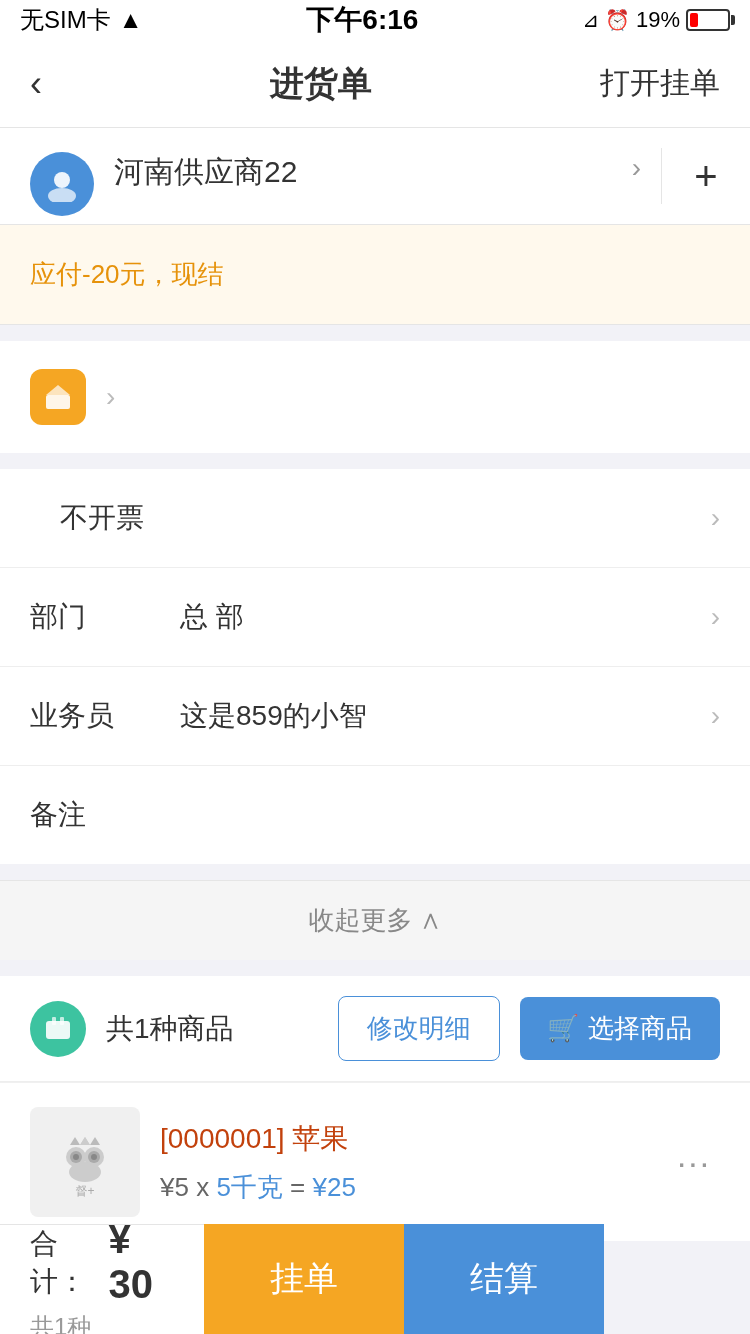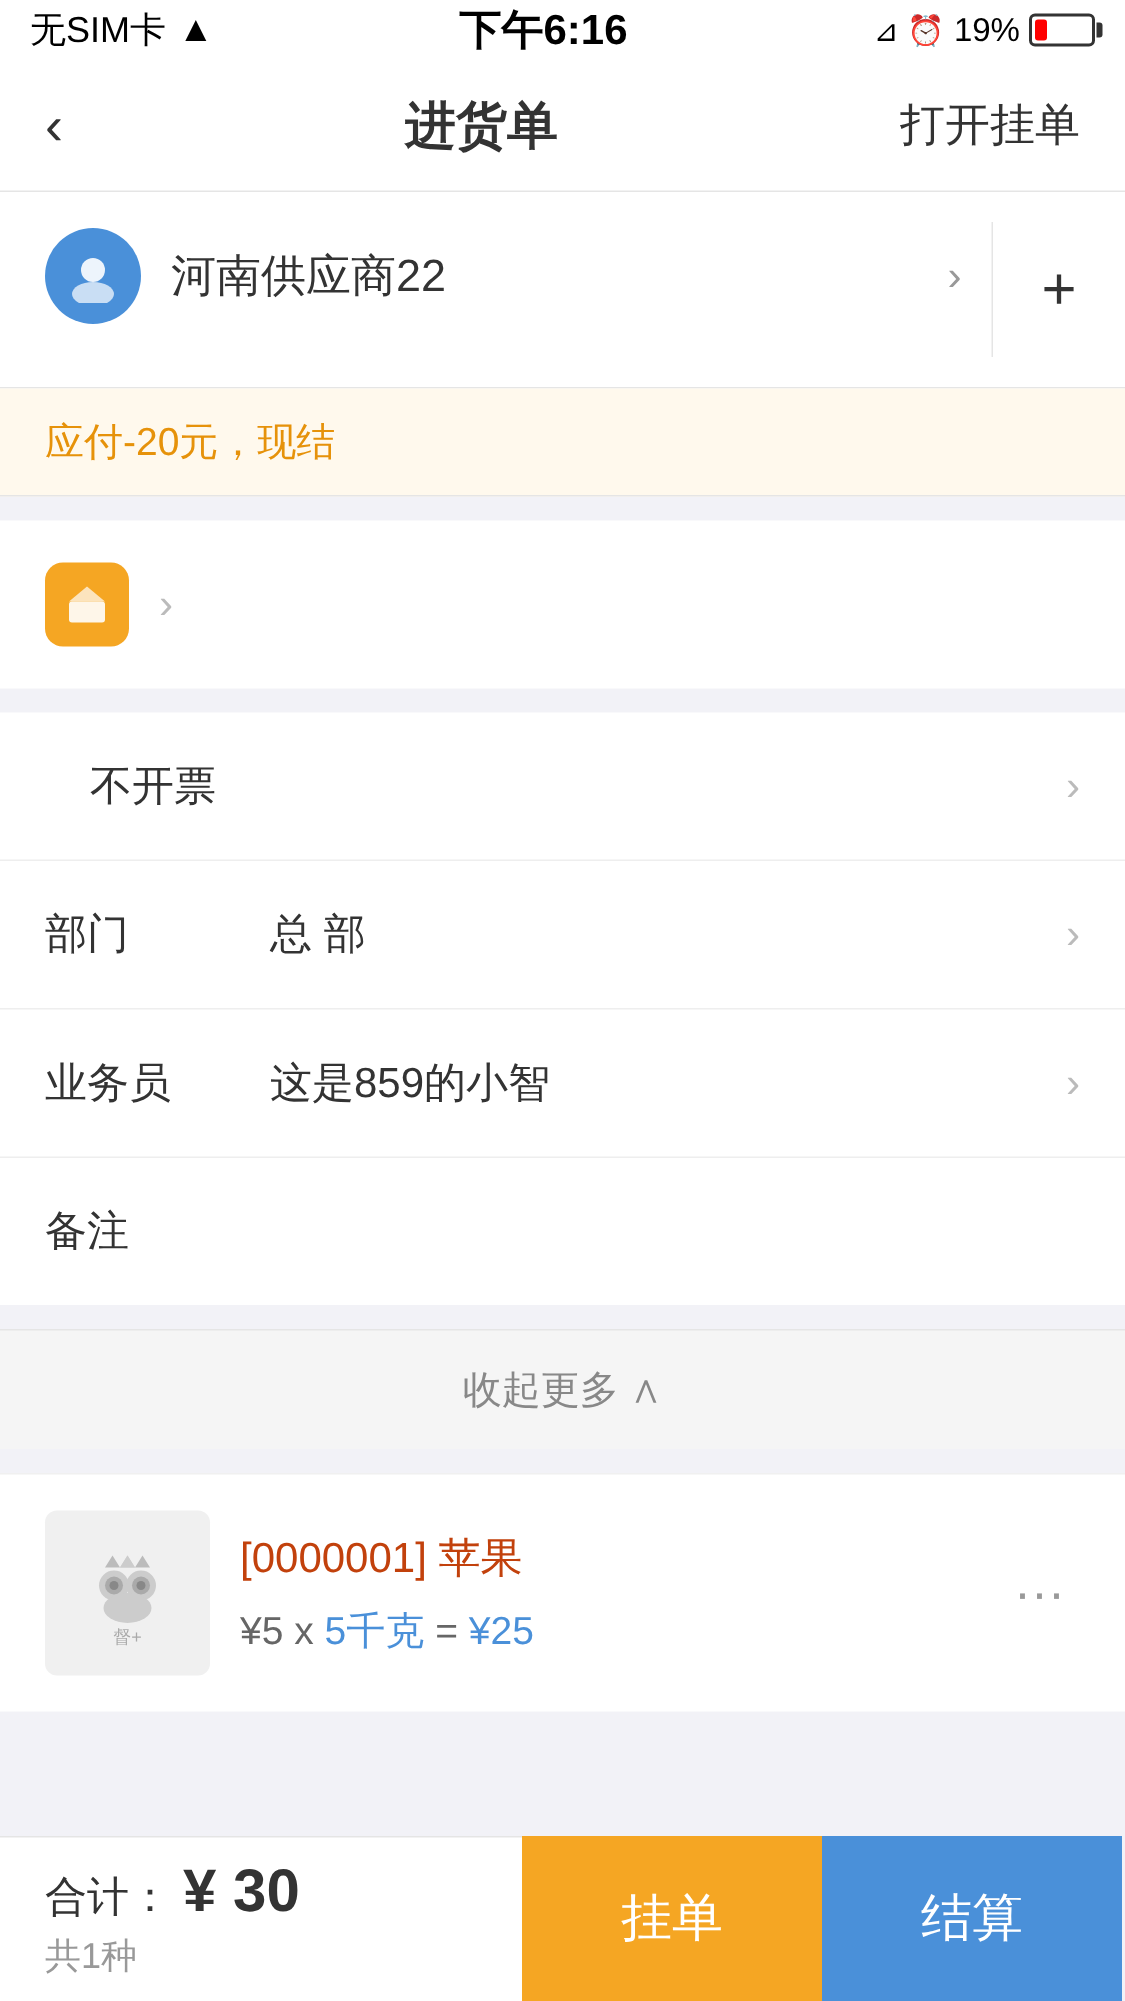--- a/index.html
+++ b/index.html
@@ -84,21 +84,21 @@
     .add-btn {
       width: 88px;
       display: flex; align-items: center; justify-content: center;
       font-size: 40px; color: #333; cursor: pointer;
       flex-shrink: 0;
     }
 
     
     .notice-bar {
       background: #fff9ed;
-      padding: 18px 30px;
+      padding: 32px 30px;
       font-size: 26px;
       color: #e6920a;
       border-bottom: 1px solid #e5e5e5;
       margin-bottom: 16px;
     }
 
     
     .row-item {
       background: #fff;
       display: flex;
@@ -210,21 +210,21 @@
     .product-price .price-highlight { color: #4a90d9; }
     .product-price .price-total { color: #4a90d9; }
     .more-btn {
       color: #999; font-size: 34px; padding: 10px; cursor: pointer;
     }
 
     
     .bottom-bar {
       position: fixed;
       bottom: 0; left: 0;
-      width: 748px;
+      width: 604px;
       height: 110px;
       display: flex;
       align-items: stretch;
     }
     .bottom-summary {
       flex: 1;
       background: #fff;
       display: flex;
       flex-direction: column;
       justify-content: center;
@@ -270,21 +270,21 @@
 </div>
 
 <div class="nav-bar">
   <span class="nav-back">‹</span>
   <span class="nav-title">进货单</span>
   <span class="nav-action">打开挂单</span>
 </div>
 
 <div style="background:#fff; margin-bottom:0;">
   <div class="supplier-section">
-    <div style="flex:1; display:flex; align-items:center; padding: 24px 0 42px 30px;">
+    <div style="flex:1; display:flex; padding: 24px 0 8px 30px;">
       <div class="avatar">
         <svg width="36" height="36" viewBox="0 0 36 36" fill="none">
           <circle cx="18" cy="14" r="8" fill="white" opacity="0.9"></circle>
           <ellipse cx="18" cy="30" rx="14" ry="8" fill="white" opacity="0.7"></ellipse>
         </svg>
       </div>
       <span class="supplier-name">河南供应商22</span>
       <span class="chevron-icon">›</span>
     </div>
     <div class="supplier-divider"></div>
@@ -326,20 +326,35 @@
   <div class="form-row">
     <span class="form-key">备注</span>
   </div>
 </div>
 
 <div class="collapse-bar">
   <span>收起更多 ∧</span>
 </div>
 
 <div style="background:#fff; margin-top:16px;">
+  <div class="products-header">
+    <div class="products-icon">
+      <svg width="32" height="32" viewBox="0 0 32 32" fill="none">
+        <rect x="4" y="8" width="24" height="18" rx="3" fill="white" opacity="0.9"></rect>
+        <rect x="10" y="4" width="4" height="8" rx="1" fill="white" opacity="0.7"></rect>
+        <rect x="18" y="4" width="4" height="8" rx="1" fill="white" opacity="0.7"></rect>
+      </svg>
+    </div>
+    <span class="products-count">共1种商品</span>
+    <button class="btn-outline">修改明细</button>
+    <button class="btn-filled">
+      <span>🛒</span>
+      <span>选择商品</span>
+    </button>
+  </div>
 
   <div class="product-item">
     <div class="product-thumb">
       <div class="product-thumb-inner">
         <svg width="70" height="70" viewBox="0 0 70 70" fill="none">
 
           <circle cx="26" cy="30" r="10" fill="#ccc"></circle>
           <circle cx="44" cy="30" r="10" fill="#ccc"></circle>
           <circle cx="26" cy="30" r="6" fill="#aaa"></circle>
           <circle cx="44" cy="30" r="6" fill="#aaa"></circle>

